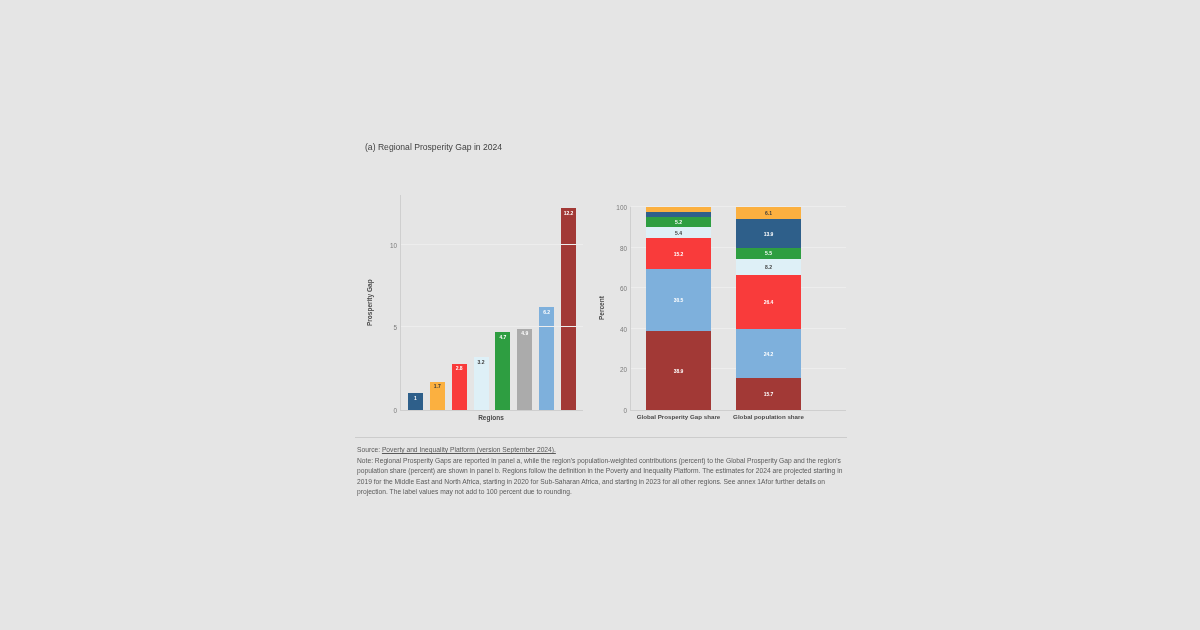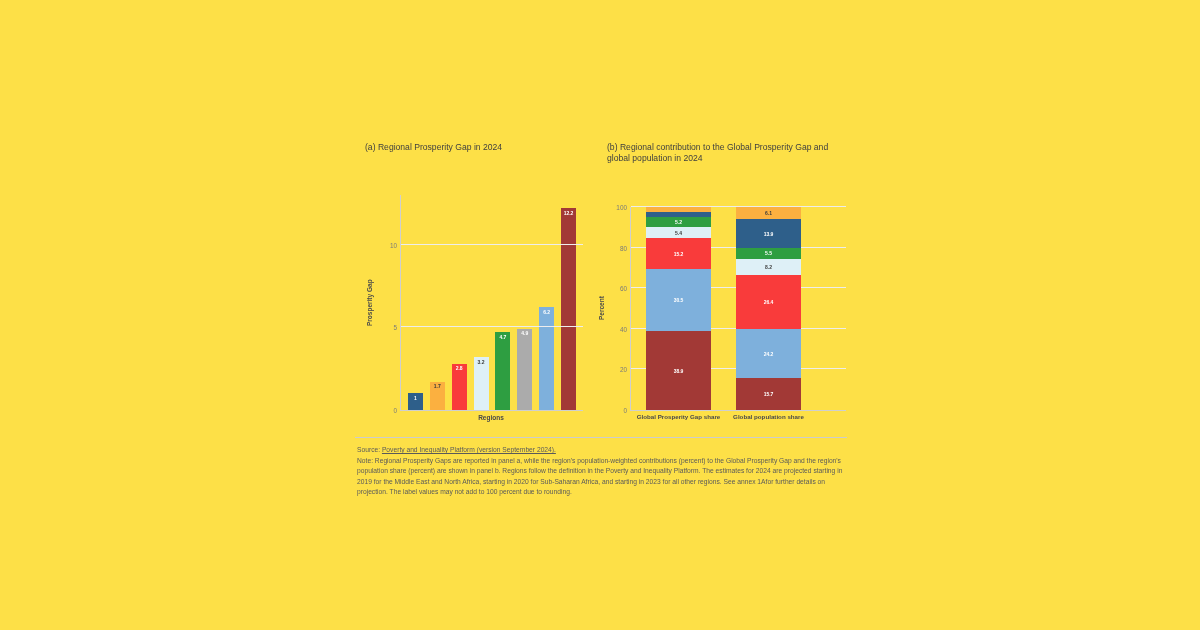--- a/index.html
+++ b/index.html
@@ -1,16 +1,16 @@
 <!DOCTYPE html>
 <html><head>
 <meta charset="utf-8">
 <style>
   html,body{margin:0;padding:0;background:#ffffff;}
-  .page{position:relative;width:1200px;height:630px;background:#fde047;overflow:hidden;
+  .page{position:relative;width:1200px;height:630px;background:#e5e5e5;overflow:hidden;
         font-family:"Liberation Sans",sans-serif;}
   .figure{position:absolute;left:355px;top:138px;width:492px;height:385px;}
   .abs{position:absolute;}
   .panel-title{font-size:8.6px;color:#3f3f3f;line-height:1.25;}
   .plot{border-left:1px solid #cfcfcf;border-bottom:1px solid #cfcfcf;}
   .gridline{position:absolute;left:0;right:0;height:1px;background:#ededed;}
   .ytick{position:absolute;right:calc(100% + 4px);font-size:6.4px;color:#7a7a7a;
          transform:translateY(50%);white-space:nowrap;}
   .axis-label{font-size:6.5px;font-weight:bold;color:#4a4a4a;}
   .ylab{display:flex;align-items:center;justify-content:center;writing-mode:vertical-rl;
@@ -66,21 +66,20 @@
           </div>
         </div>
     <div class="ytick" style="bottom: 0%;">0</div>
         <div class="gridline" style="bottom: 38.4615%;"></div>
         <div class="ytick" style="bottom: 38.4615%;">5</div>
         <div class="gridline" style="bottom: 76.9231%;"></div>
         <div class="ytick" style="bottom: 76.9231%;">10</div>
       </div>
     <div class="abs axis-label" style="left:45px;top:276px;width:182px;text-align:center;">Regions</div>
 
-    <div class="abs panel-title" style="left:252px;top:4px;width:242px;">(b) Regional contribution to the Global Prosperity Gap and global population in 2024</div>
     <div class="abs" style="left:252px;top:33px;width:240px;" id="legend-b"></div>
     <div class="abs axis-label ylab" style="left:242px;top:69px;height:203px;width:8px;">Percent</div>
     <div class="abs plot" style="left:275px;top:69px;width:215px;height:203px;" id="plot-b">
         <div class="ytick" style="bottom: 0%;">0</div>
         <div class="gridline" style="bottom: 20%;"></div>
         <div class="ytick" style="bottom: 20%;">20</div>
         <div class="gridline" style="bottom: 40%;"></div>
         <div class="ytick" style="bottom: 40%;">40</div>
         <div class="gridline" style="bottom: 60%;"></div>
         <div class="ytick" style="bottom: 60%;">60</div>

